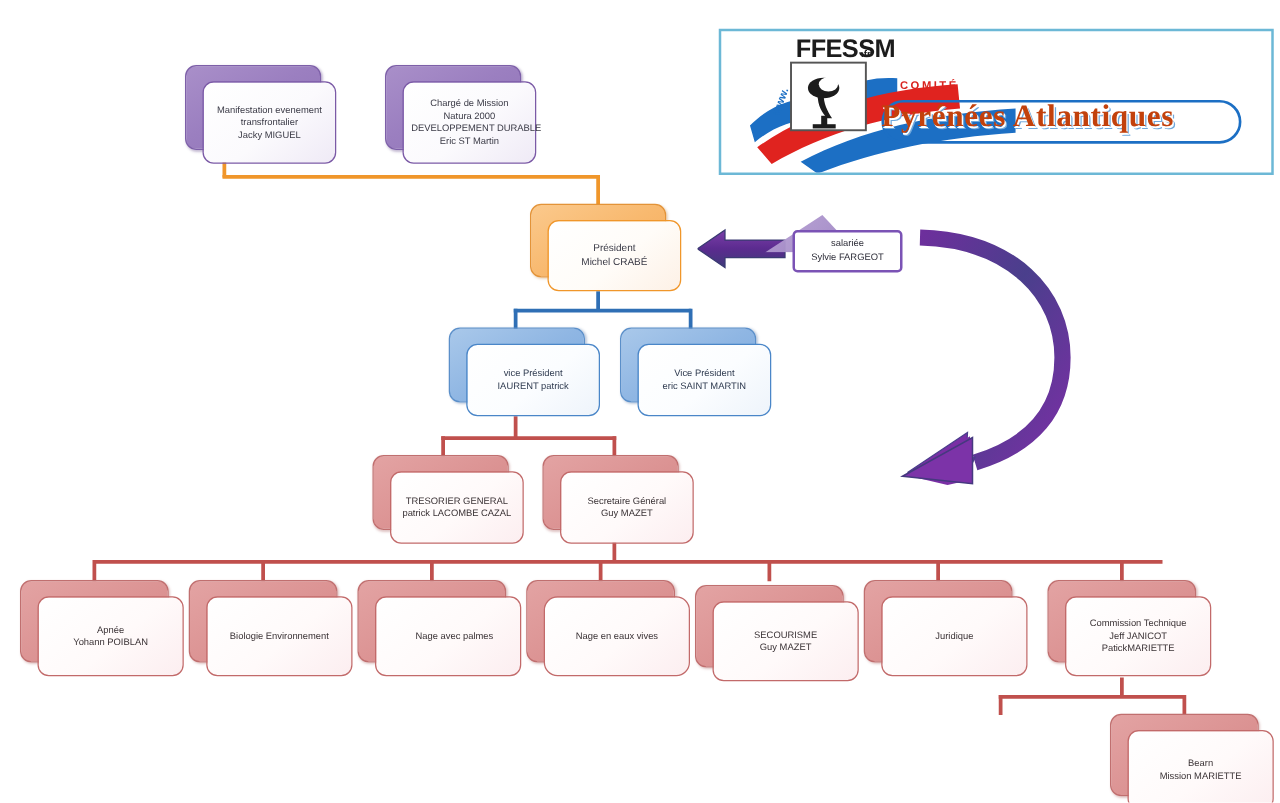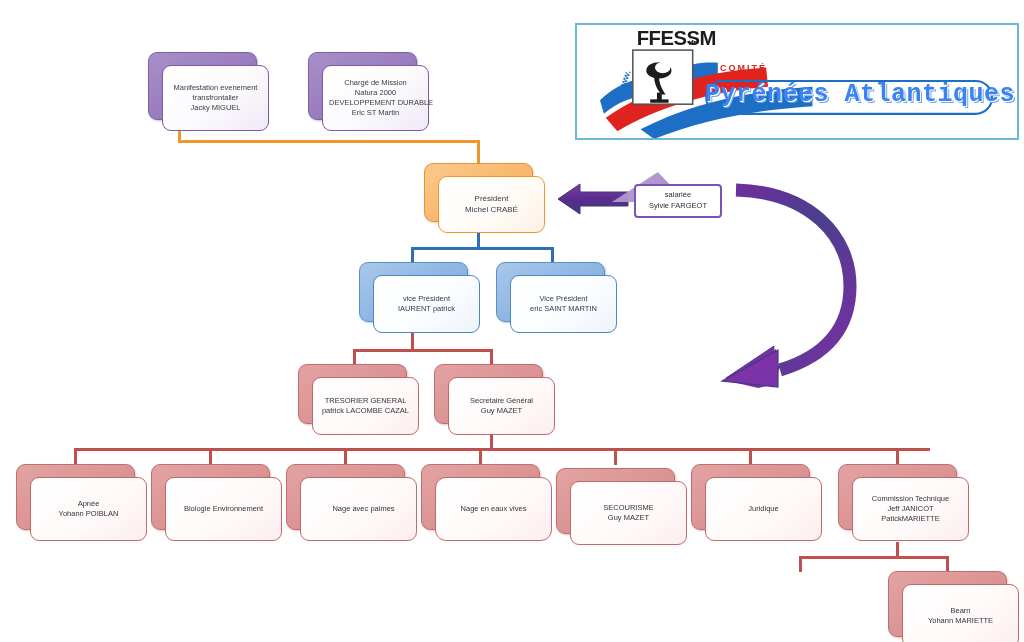--- a/index.html
+++ b/index.html
@@ -113,24 +113,24 @@
     position:absolute;left:143px;top:38px;
     font-size:9px;font-weight:bold;letter-spacing:2px;color:#d9231f;
     font-family:"Liberation Sans",sans-serif;
   }
   #pa-title{
     position:absolute;left:128px;top:52px;width:300px;height:34px;
     display:flex;align-items:center;
   }
   #pa-title span{
     font-size:25px;font-weight:bold;letter-spacing:.5px;
-    color:#3b82f6;
+    color:#c2410c;
     -webkit-text-stroke:0px;
     text-shadow:1px 1px 0 #ffffff, 2px 2px 0 #6fa8dc;
-    font-family:Liberation Mono, monospace;
+    font-family:Liberation Serif, serif;
     white-space:nowrap;
   }
 </style>
 </head>
 <body>
 
 <div id="stage">
 
   <div id="logo-panel">
     <svg id="logo-inner" viewBox="0 0 444 117" xmlns="http://www.w3.org/2000/svg">
@@ -337,17 +337,17 @@
       <span class="line">Jeff JANICOT</span>
       <span class="line">PatickMARIETTE</span>
     </div>
   </div>
 
 
   <div class="node t-red" style="left:888px;top:551px;width:117px;height:64px;">
     <div class="back"></div>
     <div class="front" style="font-size:7.5px;">
       <span class="line">Bearn</span>
-      <span class="line">Yohann MARIETTE</span>
+      <span class="line">Mission MARIETTE</span>
     </div>
   </div>
 
 </div>
 
 </body></html>

